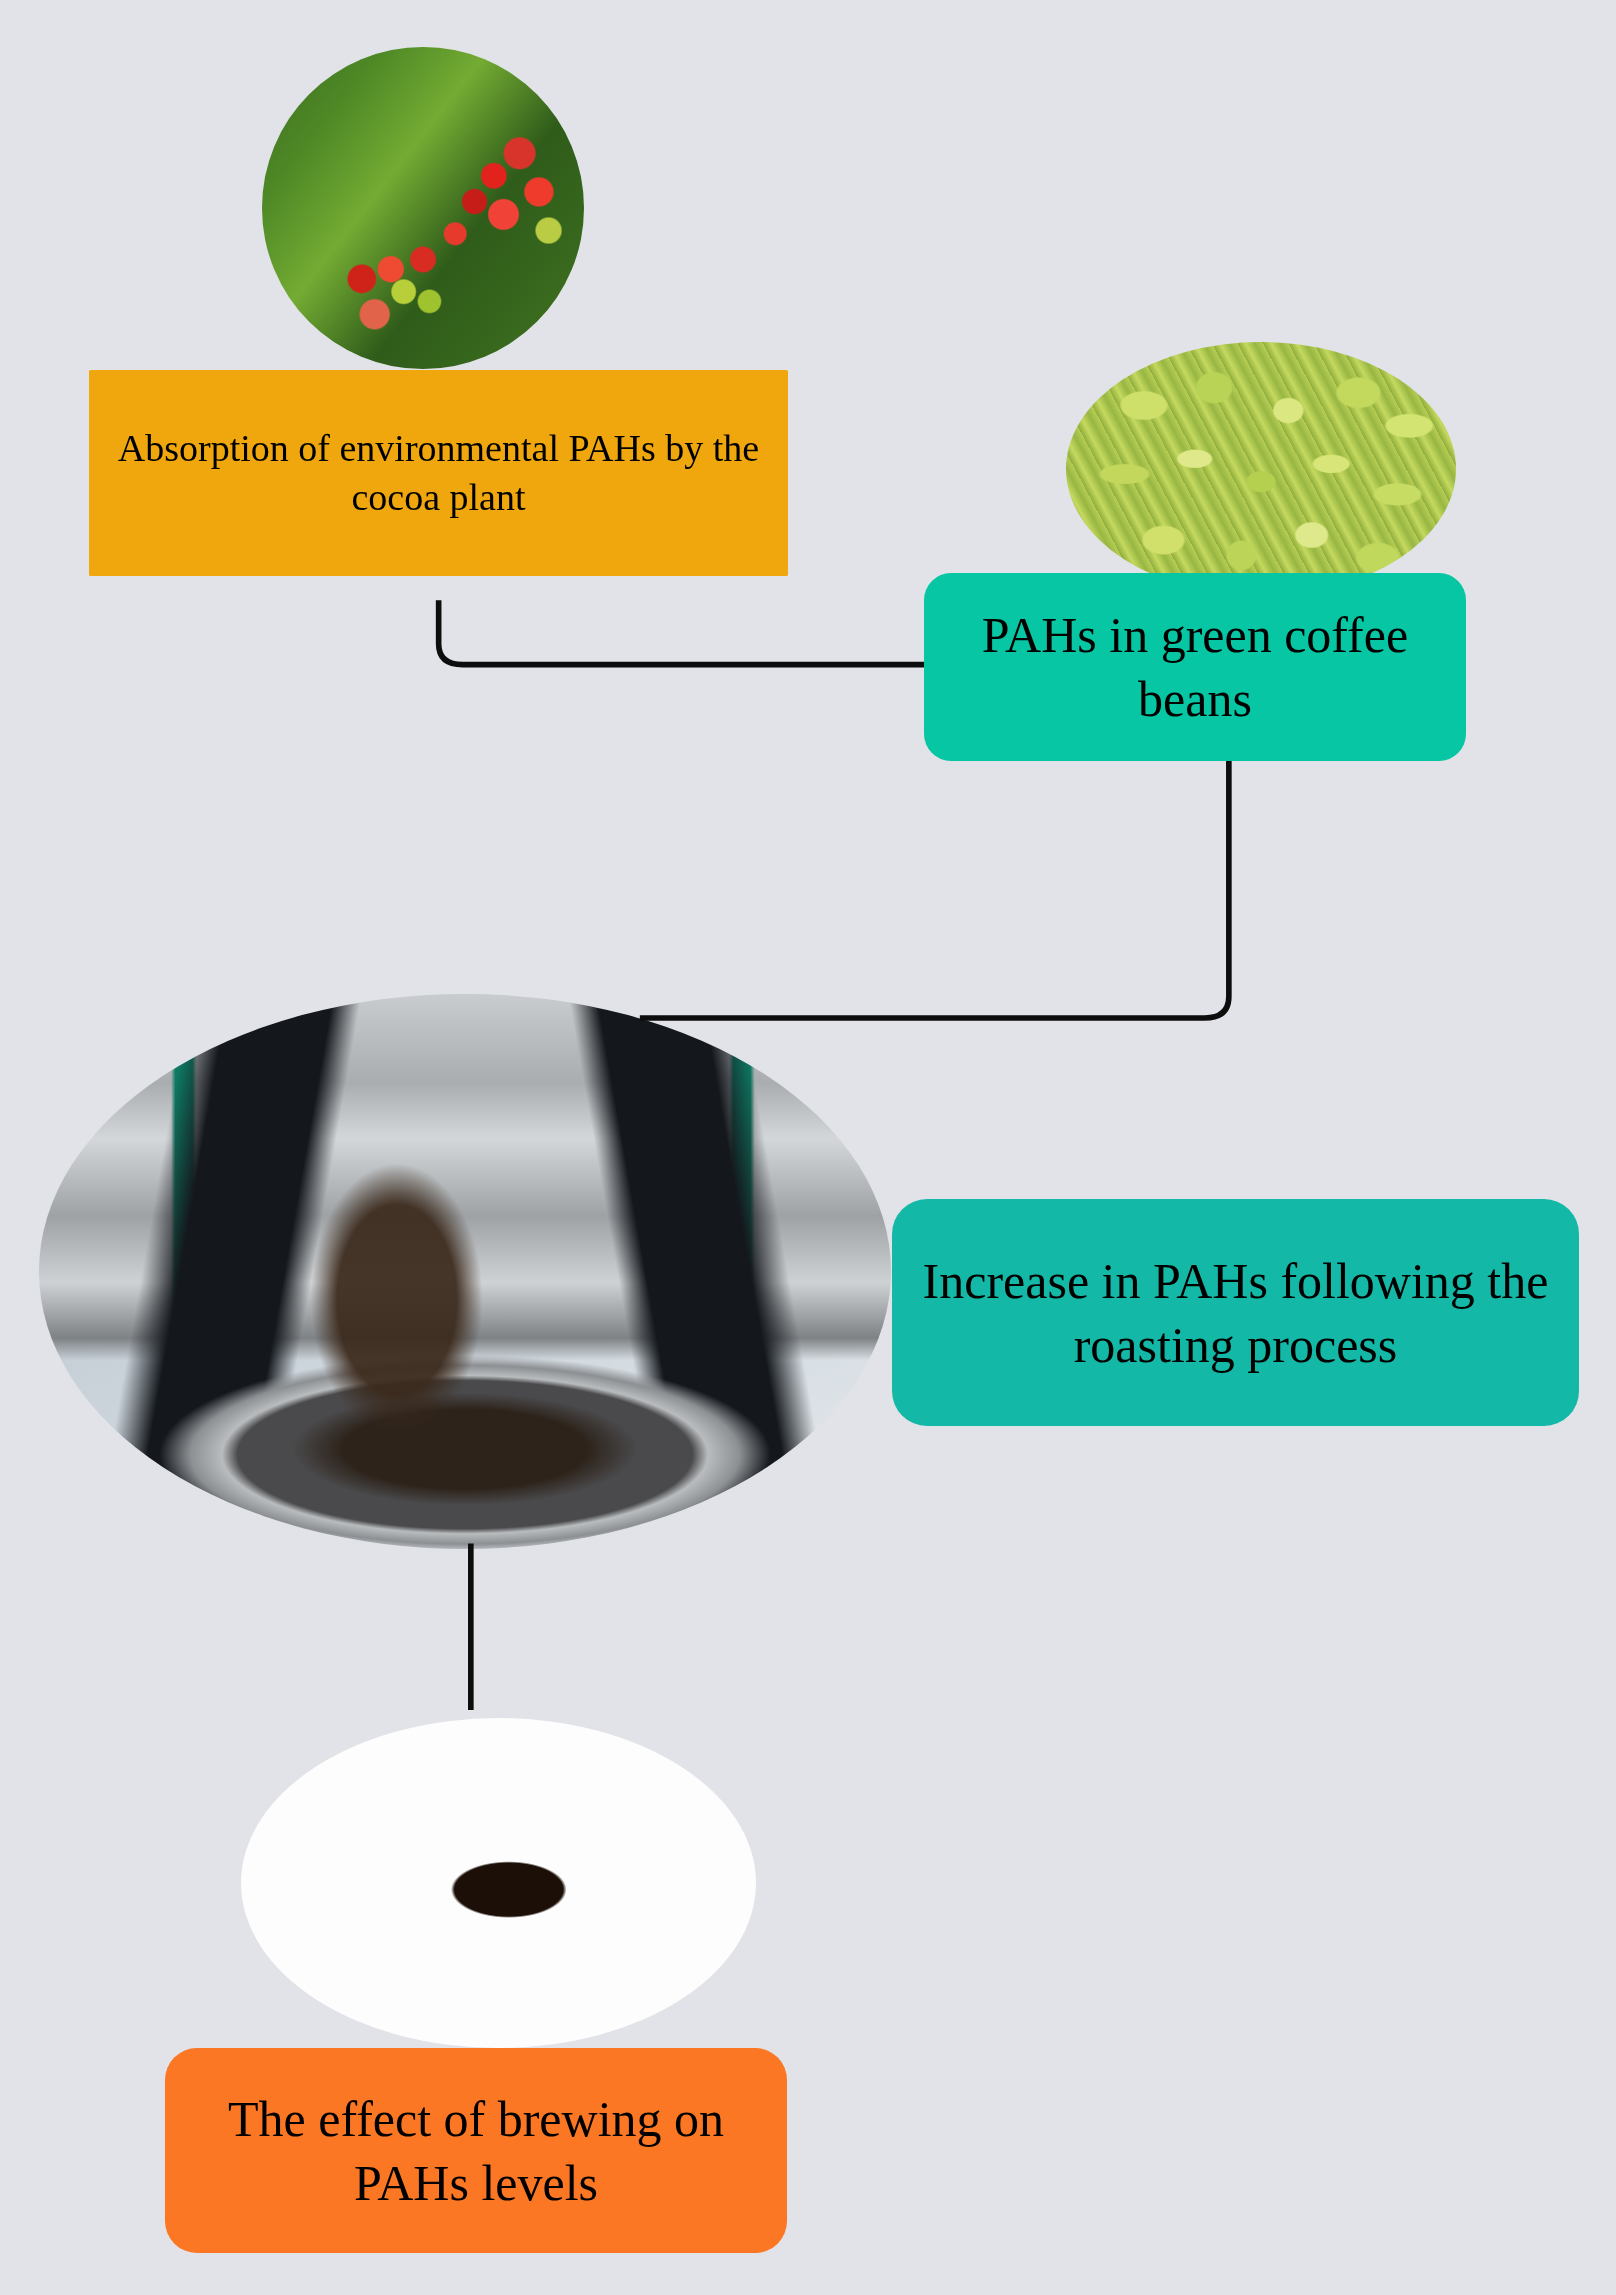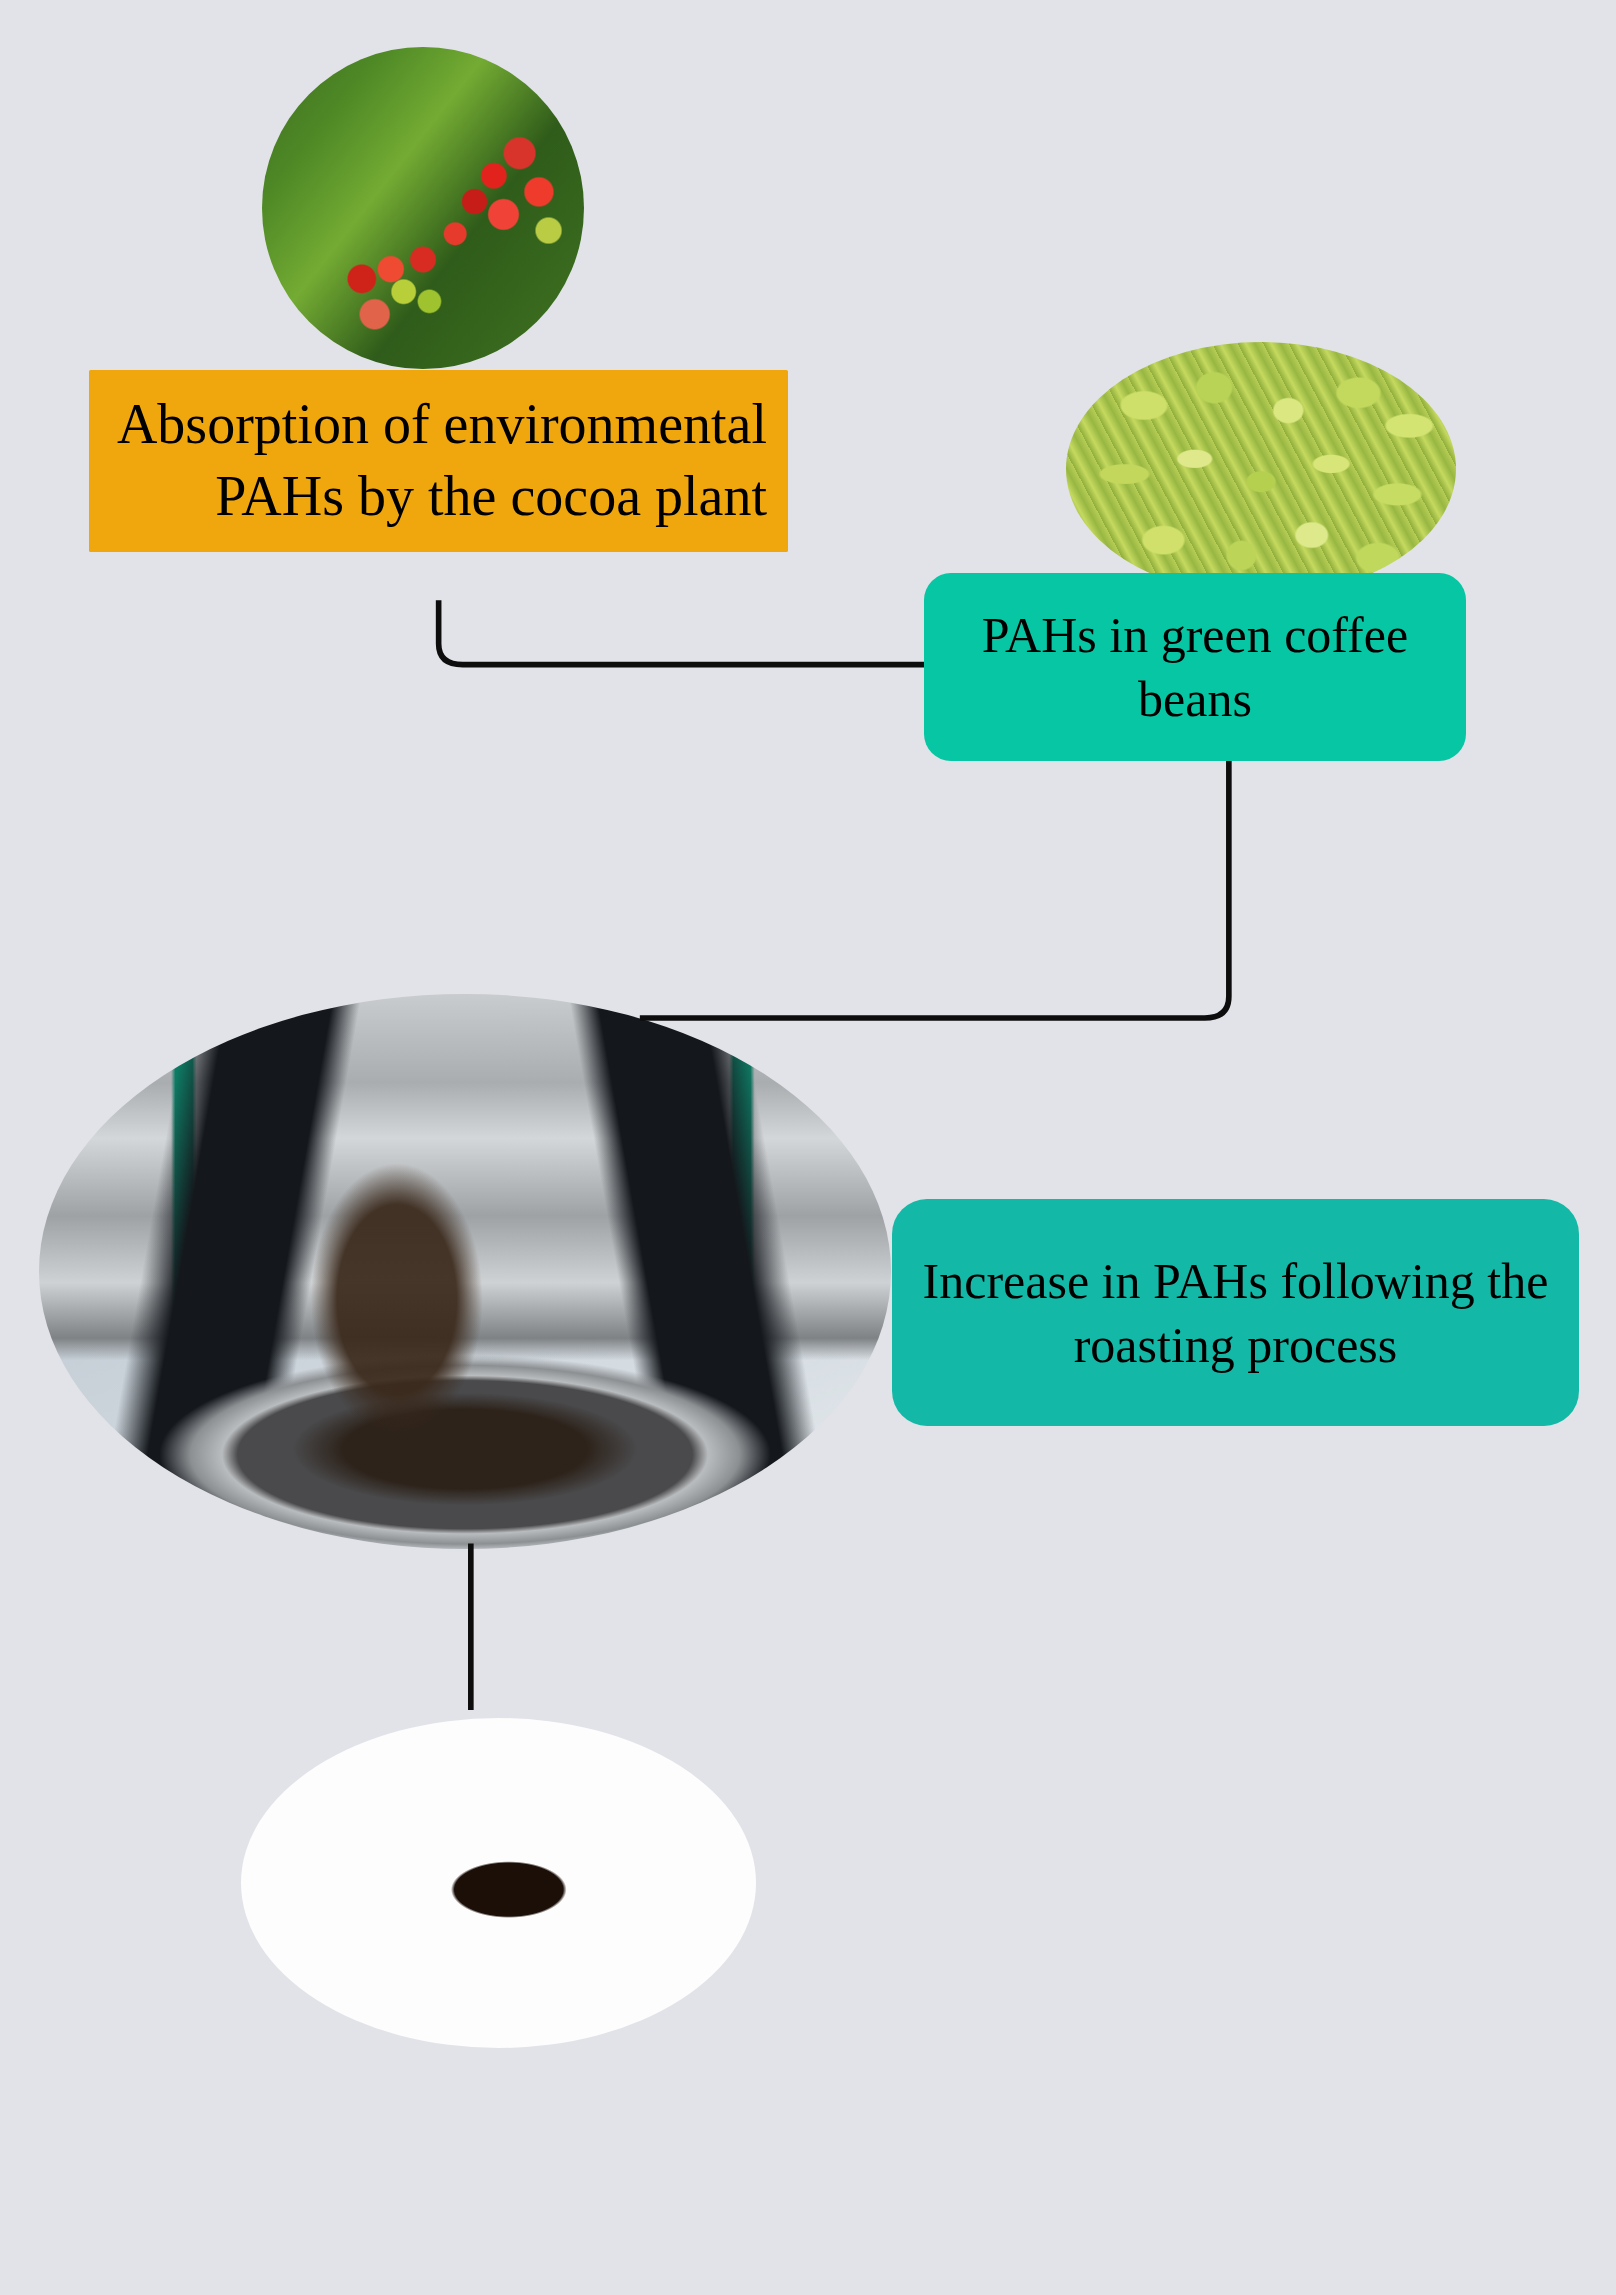--- a/index.html
+++ b/index.html
@@ -34,25 +34,24 @@
   .node .node-text {
     display: block;
     width: 100%;
     padding: 0 21px;
     box-sizing: border-box;
   }
 
   
   #node-absorption {
     left: 89px;  top: 370px;
-    width: 699px; height: 182px;
+    width: 699px; height: 206px;
     background: #efa70d;
     border-radius: 1.6px;
-    font-size: 56px;
-    text-align: right;
+    font-size: 38px;
   }
   #node-green-beans {
     left: 924px; top: 573px;
     width: 542px; height: 188px;
     background: #06c6a3;
     border-radius: 27px;
     font-size: 50px;
   }
   #node-roasting {
     left: 892px; top: 1199px;
@@ -215,15 +214,18 @@
   </div>
 
   <div class="node" id="node-green-beans">
     <span class="node-text">PAHs in green coffee beans</span>
   </div>
 
   <div class="node" id="node-roasting">
     <span class="node-text">Increase in PAHs following the roasting process</span>
   </div>
 
+  <div class="node" id="node-brewing">
+    <span class="node-text">The effect of brewing on PAHs levels</span>
+  </div>
 
 </div>
 
 
 </body></html>

